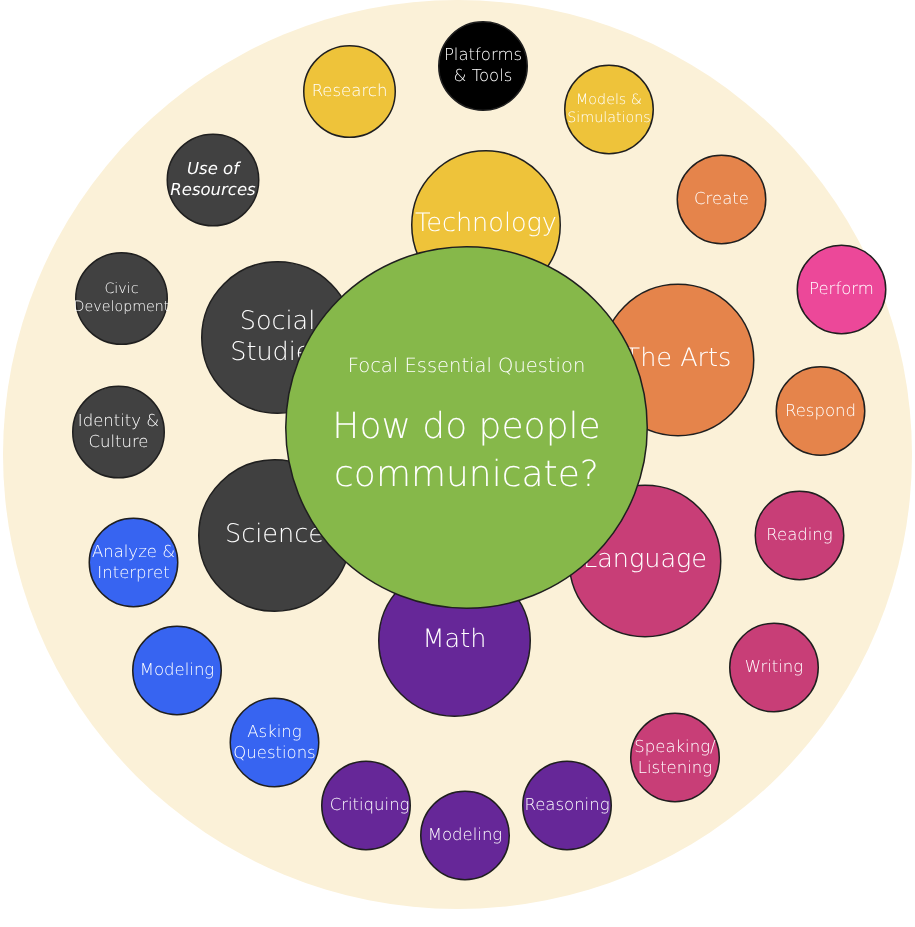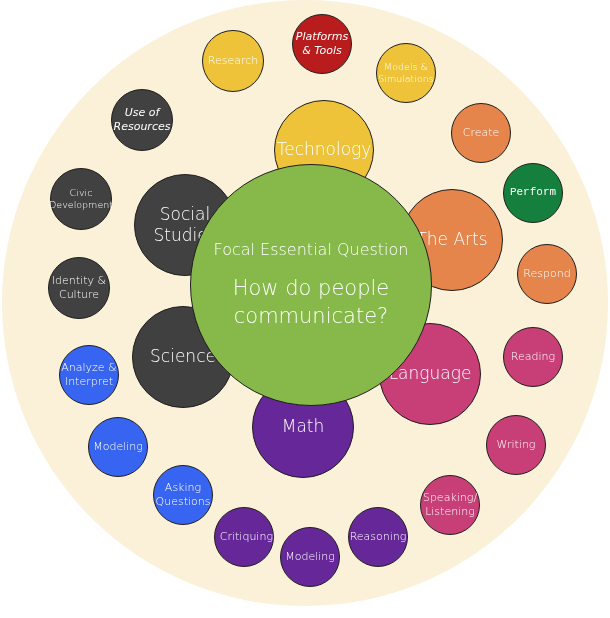--- a/index.html
+++ b/index.html
@@ -9,45 +9,45 @@
     .node {
       position: absolute; border-radius: 50%; box-sizing: border-box;
       border: 1.3px solid #1f1f1f; color: #ffffff;
       display: flex; flex-direction: column; align-items: center; justify-content: center;
       text-align: center; line-height: 1.25; font-weight: 300;
     }
     .node span { display: block; white-space: pre-line; }
     .sm { font-size: 11px; }
     .sm.tight { font-size: 9.5px; }
     .md { font-size: 17px; }
-    .center-sub { font-size: 16px; margin-bottom: 14px; }
-    .center-main { font-size: 21px; line-height: 1.35; }
+    .center-sub { font-size: 13px; margin-bottom: 14px; }
+    .center-main { font-size: 24px; line-height: 1.35; }
   </style>
 </head>
 <body>
 
 <div class="stage">
   <div class="outer" id="outer-ring" style="left: 2px; top: 0px; width: 606px; height: 606px; background: rgb(251, 241, 216);"></div>
 
   <div id="topics-layer">
       <div class="node sm" style="left: 202px; top: 30px; width: 62px; height: 62px; background: rgb(238, 195, 58);">
         <span>Research</span>
       </div>
-      <div class="node sm" style="left: 292px; top: 14px; width: 60px; height: 60px; background: #b91c1c; font-style: italic;">
+      <div class="node sm" style="left: 292px; top: 14px; width: 60px; height: 60px; background: #000000;">
         <span>Platforms
 &amp; Tools</span>
       </div>
       <div class="node sm tight" style="left: 376px; top: 43px; width: 60px; height: 60px; background: rgb(238, 195, 58);">
         <span>Models &amp;
 Simulations</span>
       </div>
       <div class="node sm" style="left: 451px; top: 103px; width: 60px; height: 60px; background: rgb(229, 132, 75);">
         <span>Create</span>
       </div>
-      <div class="node sm" style="left: 503px; top: 163px; width: 60px; height: 60px; background: #15803d; font-family: Liberation Mono, monospace;">
+      <div class="node sm" style="left: 531px; top: 163px; width: 60px; height: 60px; background: #ec4899;">
         <span>Perform</span>
       </div>
       <div class="node sm" style="left: 517px; top: 244px; width: 60px; height: 60px; background: rgb(229, 132, 75);">
         <span>Respond</span>
       </div>
       <div class="node sm" style="left: 503px; top: 327px; width: 60px; height: 60px; background: rgb(200, 62, 119);">
         <span>Reading</span>
       </div>
       <div class="node sm" style="left: 486px; top: 415px; width: 60px; height: 60px; background: rgb(200, 62, 119);">
         <span>Writing</span>

